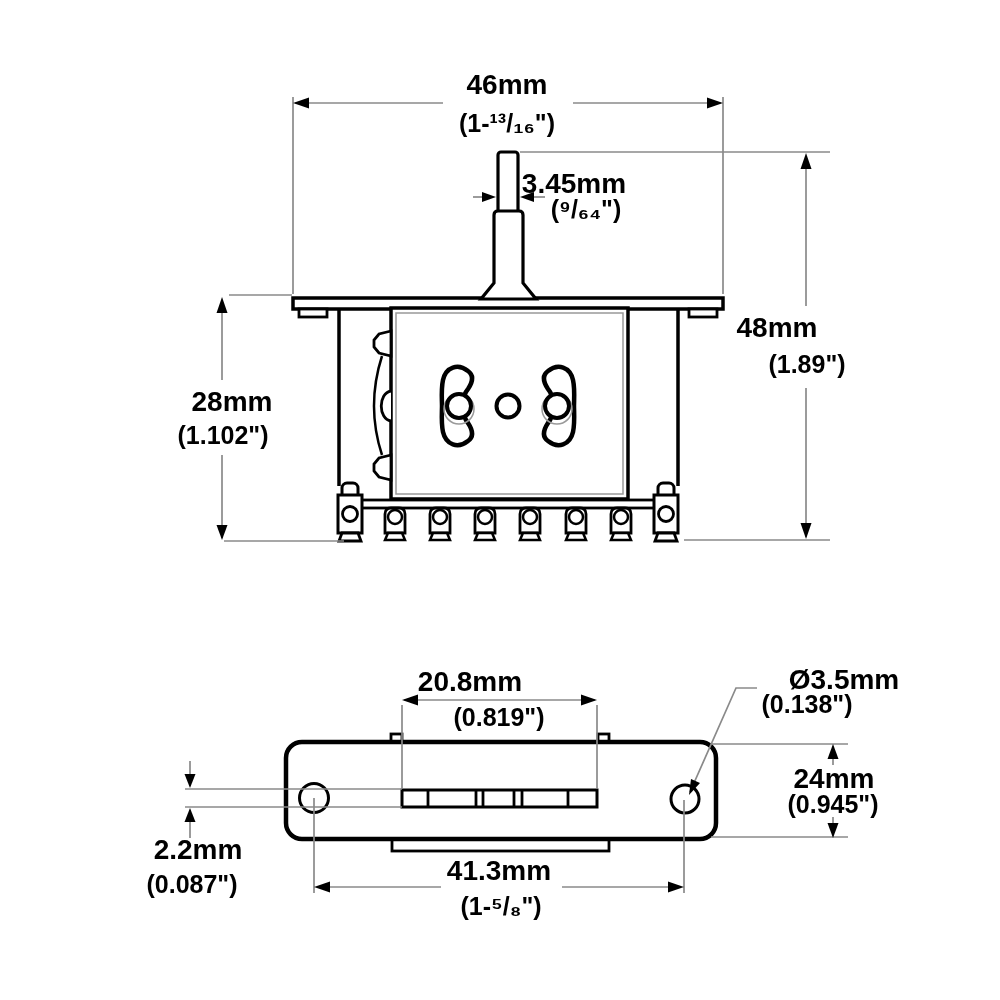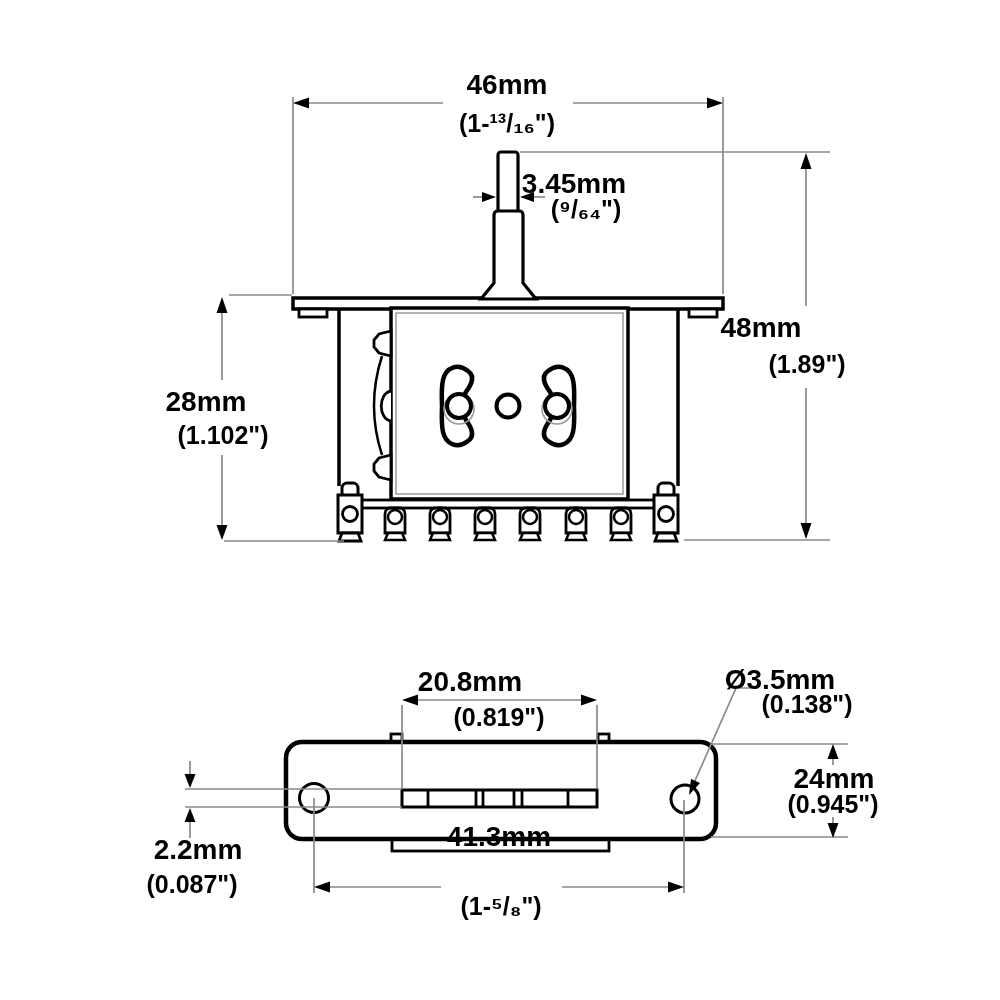--- a/index.html
+++ b/index.html
@@ -173,28 +173,28 @@
     <polygon points="833,744 827.5,759 838.5,759"></polygon>
     <polygon points="833,838 827.5,823 838.5,823"></polygon>
     <polygon points="689,795 691,779 700,783"></polygon>
   </g>
 </svg>
 
   <div class="dim-label dim-mm" style="left:507px;top:85px">46mm</div>
   <div class="dim-label dim-in" style="left:507px;top:123px">(1-¹³/₁₆")</div>
   <div class="dim-label dim-mm" style="left:574px;top:184px">3.45mm</div>
   <div class="dim-label dim-in" style="left:586px;top:209px">(⁹/₆₄")</div>
-  <div class="dim-label dim-mm" style="left:761px;top:328px">48mm</div>
+  <div class="dim-label dim-mm" style="left:777px;top:328px">48mm</div>
   <div class="dim-label dim-in" style="left:807px;top:364px">(1.89")</div>
-  <div class="dim-label dim-mm" style="left:206px;top:402px">28mm</div>
+  <div class="dim-label dim-mm" style="left:232px;top:402px">28mm</div>
   <div class="dim-label dim-in" style="left:223px;top:435px">(1.102")</div>
   <div class="dim-label dim-mm" style="left:470px;top:682px">20.8mm</div>
   <div class="dim-label dim-in" style="left:499px;top:717px">(0.819")</div>
-  <div class="dim-label dim-mm" style="left:780px;top:680px">Ø3.5mm</div>
+  <div class="dim-label dim-mm" style="left:844px;top:680px">Ø3.5mm</div>
   <div class="dim-label dim-in" style="left:807px;top:704px">(0.138")</div>
   <div class="dim-label dim-mm" style="left:834px;top:779px">24mm</div>
   <div class="dim-label dim-in" style="left:833px;top:804px">(0.945")</div>
   <div class="dim-label dim-mm" style="left:198px;top:850px">2.2mm</div>
   <div class="dim-label dim-in" style="left:192px;top:884px">(0.087")</div>
-  <div class="dim-label dim-mm" style="left:499px;top:837px">41.3mm</div>
+  <div class="dim-label dim-mm" style="left:499px;top:871px">41.3mm</div>
   <div class="dim-label dim-in" style="left:501px;top:906px">(1-⁵/₈")</div>
 
 </div>
 
 </body></html>

